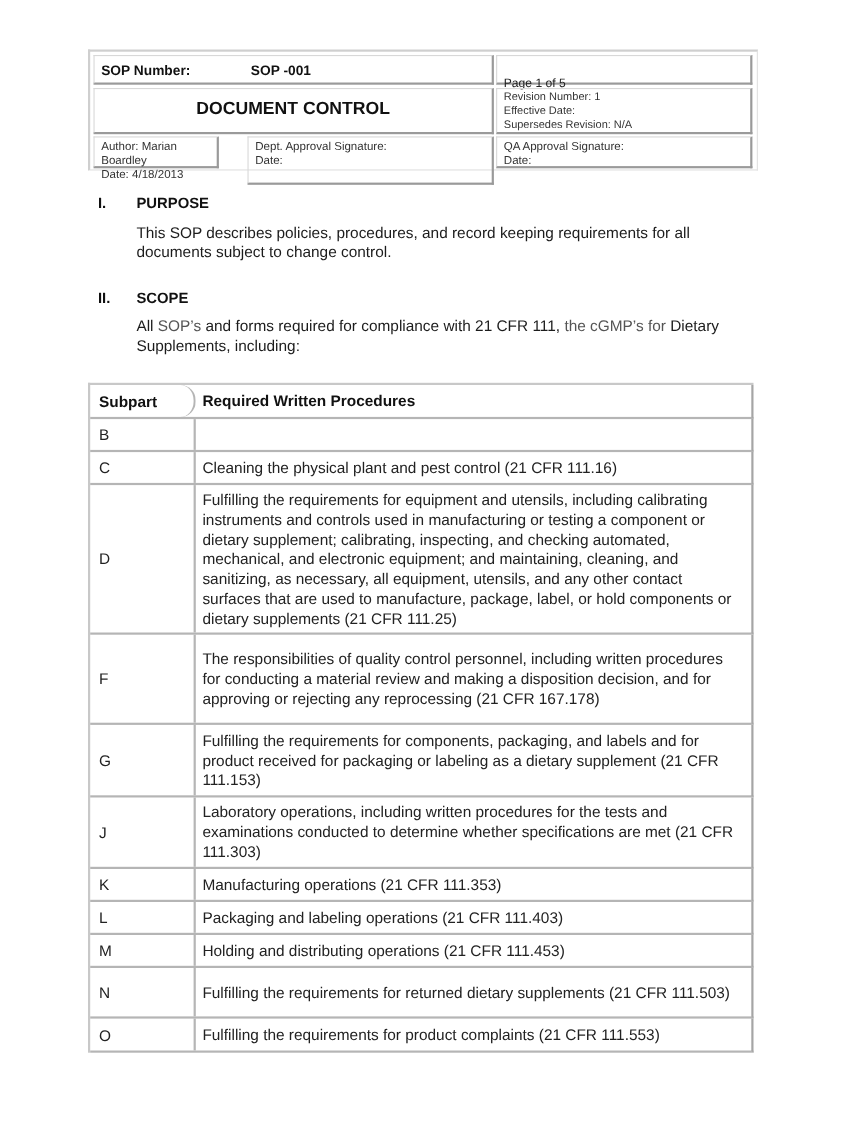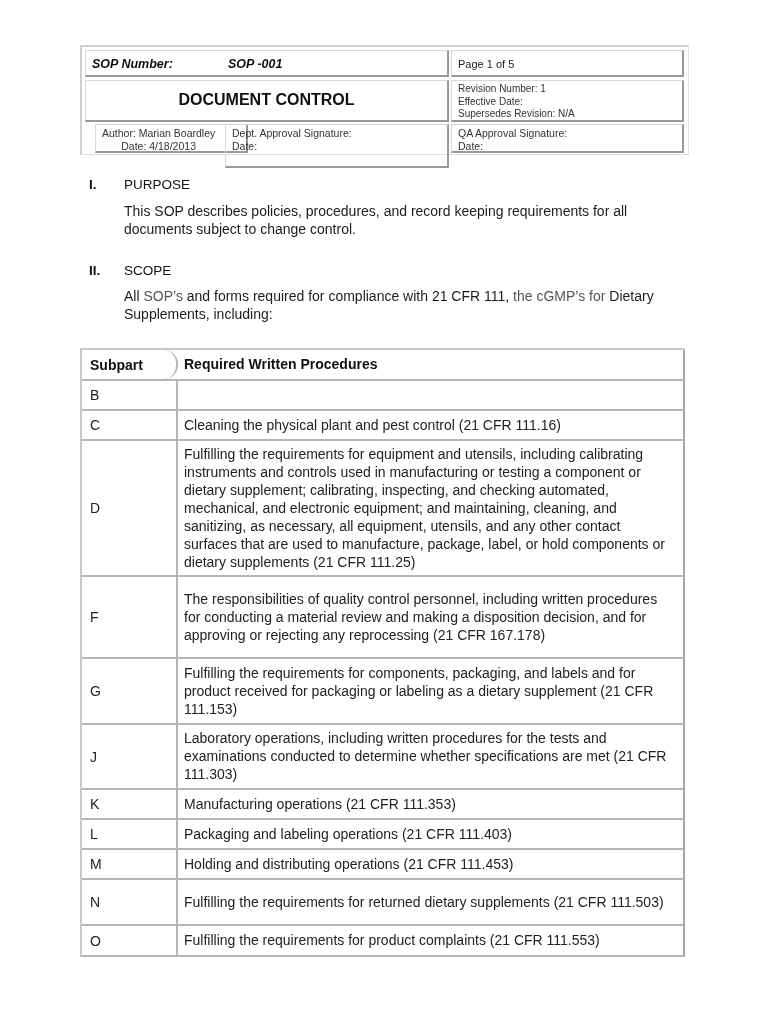--- a/index.html
+++ b/index.html
@@ -33,25 +33,25 @@
       box-sizing: border-box;
       border-top: 1px solid #d8d8d8;
       border-left: 1px solid #d8d8d8;
       border-right: 2px solid #9a9a9a;
       border-bottom: 2px solid #9a9a9a;
       padding: 0 6px;
       font-size: 10.5px;
       line-height: 13px;
       color: #222;
     }
-    .hc-sop { left: 3px; top: 3px; width: 364px; height: 27px; font-style: italic; }
+    .hc-sop { left: 3px; top: 3px; width: 364px; height: 27px; }
     .hc-page { left: 369px; top: 3px; width: 233px; height: 27px; }
     .hc-title { left: 3px; top: 33px; width: 364px; height: 42px; }
     .hc-rev { left: 369px; top: 33px; width: 233px; height: 42px; }
-    .hc-author { left: 13px; top: 77px; width: 153px; height: 29px; text-align: center; }
+    .hc-author { left: 3px; top: 77px; width: 114px; height: 29px; }
     .hc-dept { left: 143px; top: 77px; width: 224px; height: 44px; }
     .hc-qa { left: 369px; top: 77px; width: 233px; height: 29px; padding-left: 17px; }
 
     .sop-label {
       position: absolute;
       left: 6px;
       top: 7px;
       font-weight: bold;
       font-size: 12.5px;
       color: #111;
@@ -60,21 +60,21 @@
       position: absolute;
       left: 142px;
       top: 7px;
       font-weight: bold;
       font-size: 12.5px;
       color: #111;
     }
     .page-text {
       position: absolute;
       left: 6px;
-      top: 7px;
+      top: 19px;
       font-size: 11px;
       color: #222;
       text-align: center;
     }
     .doc-title {
       position: absolute;
       left: 0;
       right: 0;
       top: 12px;
       text-align: center;
@@ -103,21 +103,21 @@
     .sec-num {
       position: absolute;
       left: 89px;
       font-weight: bold;
       font-size: 13.5px;
       color: #111;
     }
     .sec-title {
       position: absolute;
       left: 124px;
-      font-weight: normal;
+      font-weight: bold;
       font-size: 13.5px;
       color: #111;
     }
     .para {
       position: absolute;
       left: 124px;
       width: 560px;
       font-size: 14px;
       line-height: 18px;
       color: #1c1c1c;

